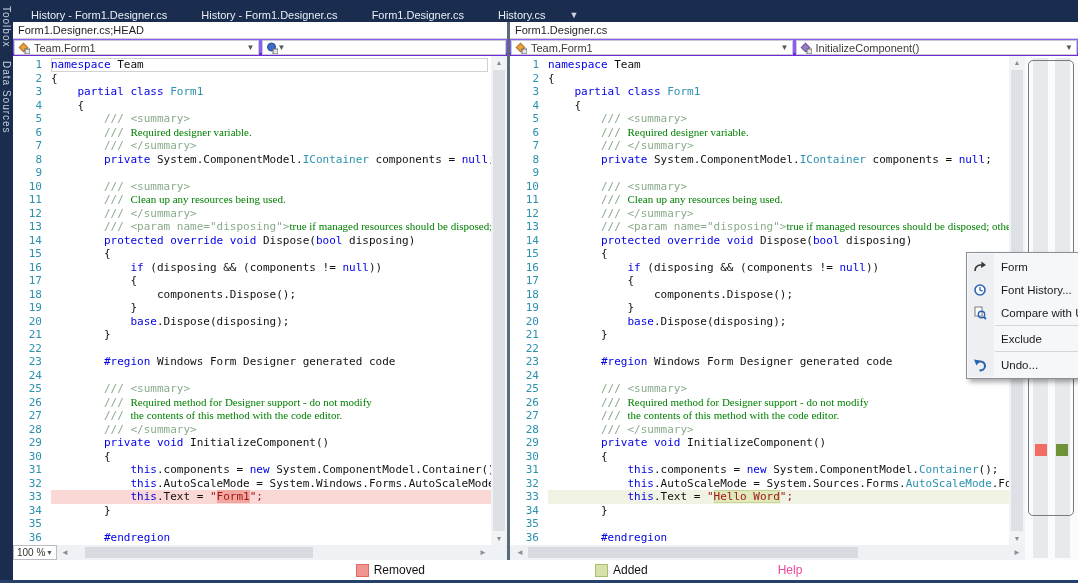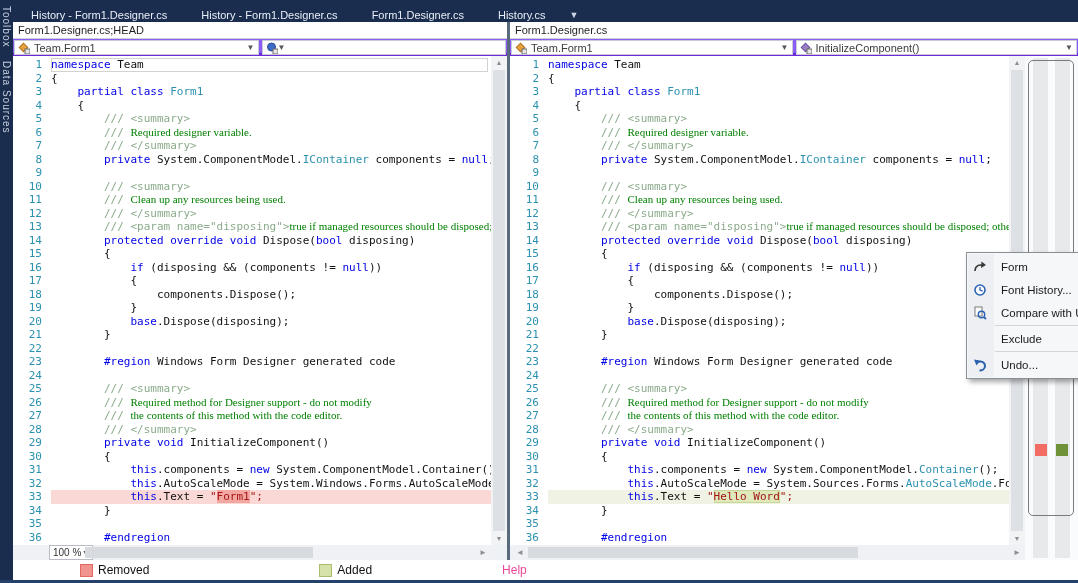--- a/index.html
+++ b/index.html
@@ -88,21 +88,21 @@
   #ovs1 { left:8px; } #ovs2 { left:30px; }
   #ovbox { position:absolute; left:3px; top:4px; width:46px; height:456px;
     border:1px solid #777c83; border-radius:5px; }
   .ovmark { position:absolute; width:12px; height:12px; top:388px; }
   #ovmark-removed { left:10px; background:var(--removed-mark); }
   #ovmark-added  { left:31px; background:var(--added-mark); }
 
   
   #legendbar { position:absolute; left:0; top:560px; width:1078px; height:20px;
     background:#ffffff; display:flex; align-items:center; font-size:12px;
-    color:#111; }
+    color:#111;justify-content:center; }
   .swatch { width:13px; height:13px; display:inline-block; margin-right:5px; }
   #sw-removed { margin-left:80px; background:#f1948f; border:1px solid #e06a62; }
   #sw-added { margin-left:170px; background:#d7e2aa; border:1px solid #a9bd71; }
   #help-link { margin-left:130px; color:#ec4899; cursor:pointer; }
   #bottomstrip { position:absolute; left:0; top:580px; width:1078px; height:3px;
     background:#24406b; }
 
   
   #ctxmenu { position:absolute; left:966px; top:252px; width:170px;
     background:#f6f7f9; border:1px solid #8b9097; box-shadow:3px 3px 5px rgba(0,0,0,.35);
@@ -269,21 +269,21 @@
 </div>
 
 <div id="overview">
   <div class="ovstrip" id="ovs1"></div>
   <div class="ovstrip" id="ovs2"></div>
   <div id="ovbox"></div>
   <div class="ovmark" id="ovmark-removed"></div>
   <div class="ovmark" id="ovmark-added"></div>
 </div>
 
-<div class="hscroll" style="left:13px;width:478px;padding-left:36px;">
+<div class="hscroll" style="left:13px;width:478px;">
   <div id="zoom-combo">
     <span class="lbl">100 %</span>
     <span class="arr">▼</span>
   </div>
   <span class="harr">◄</span>
   <div class="hthumb" style="left:72px;width:228px;"></div>
   <span class="harr" style="position:absolute;right:0;">►</span>
 </div>
 <div class="hscroll" style="left:512px;width:513px;">
   <span class="harr">◄</span>

